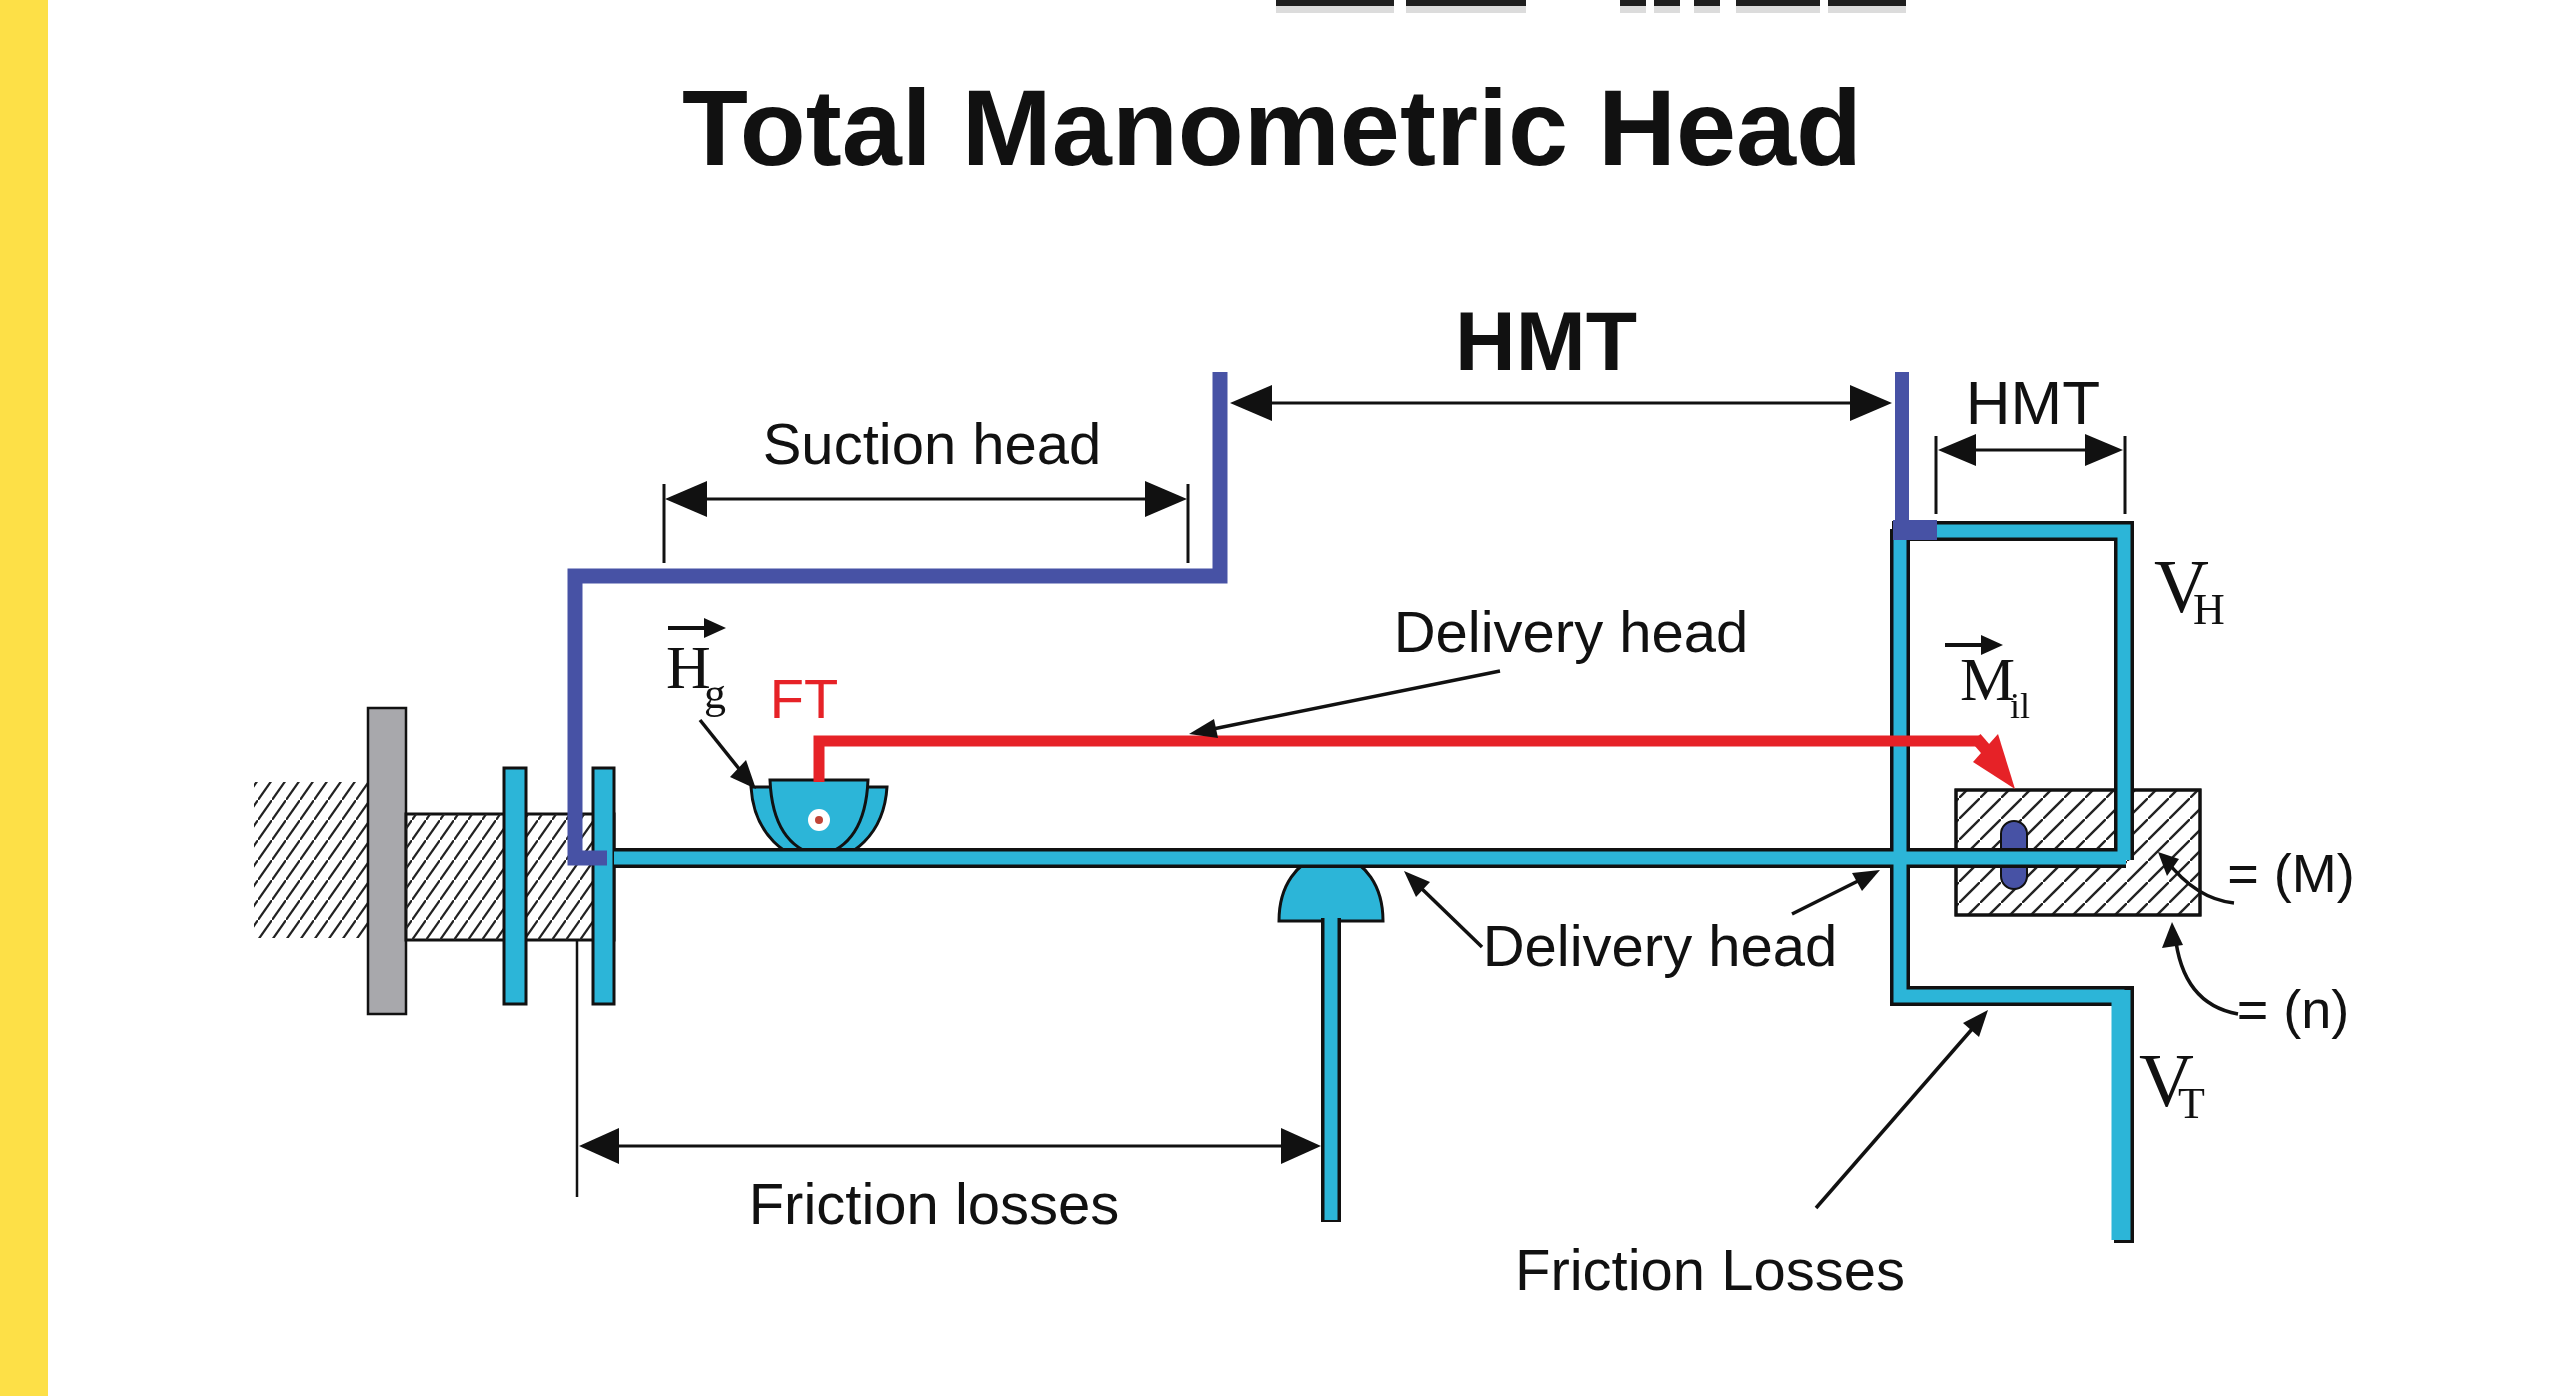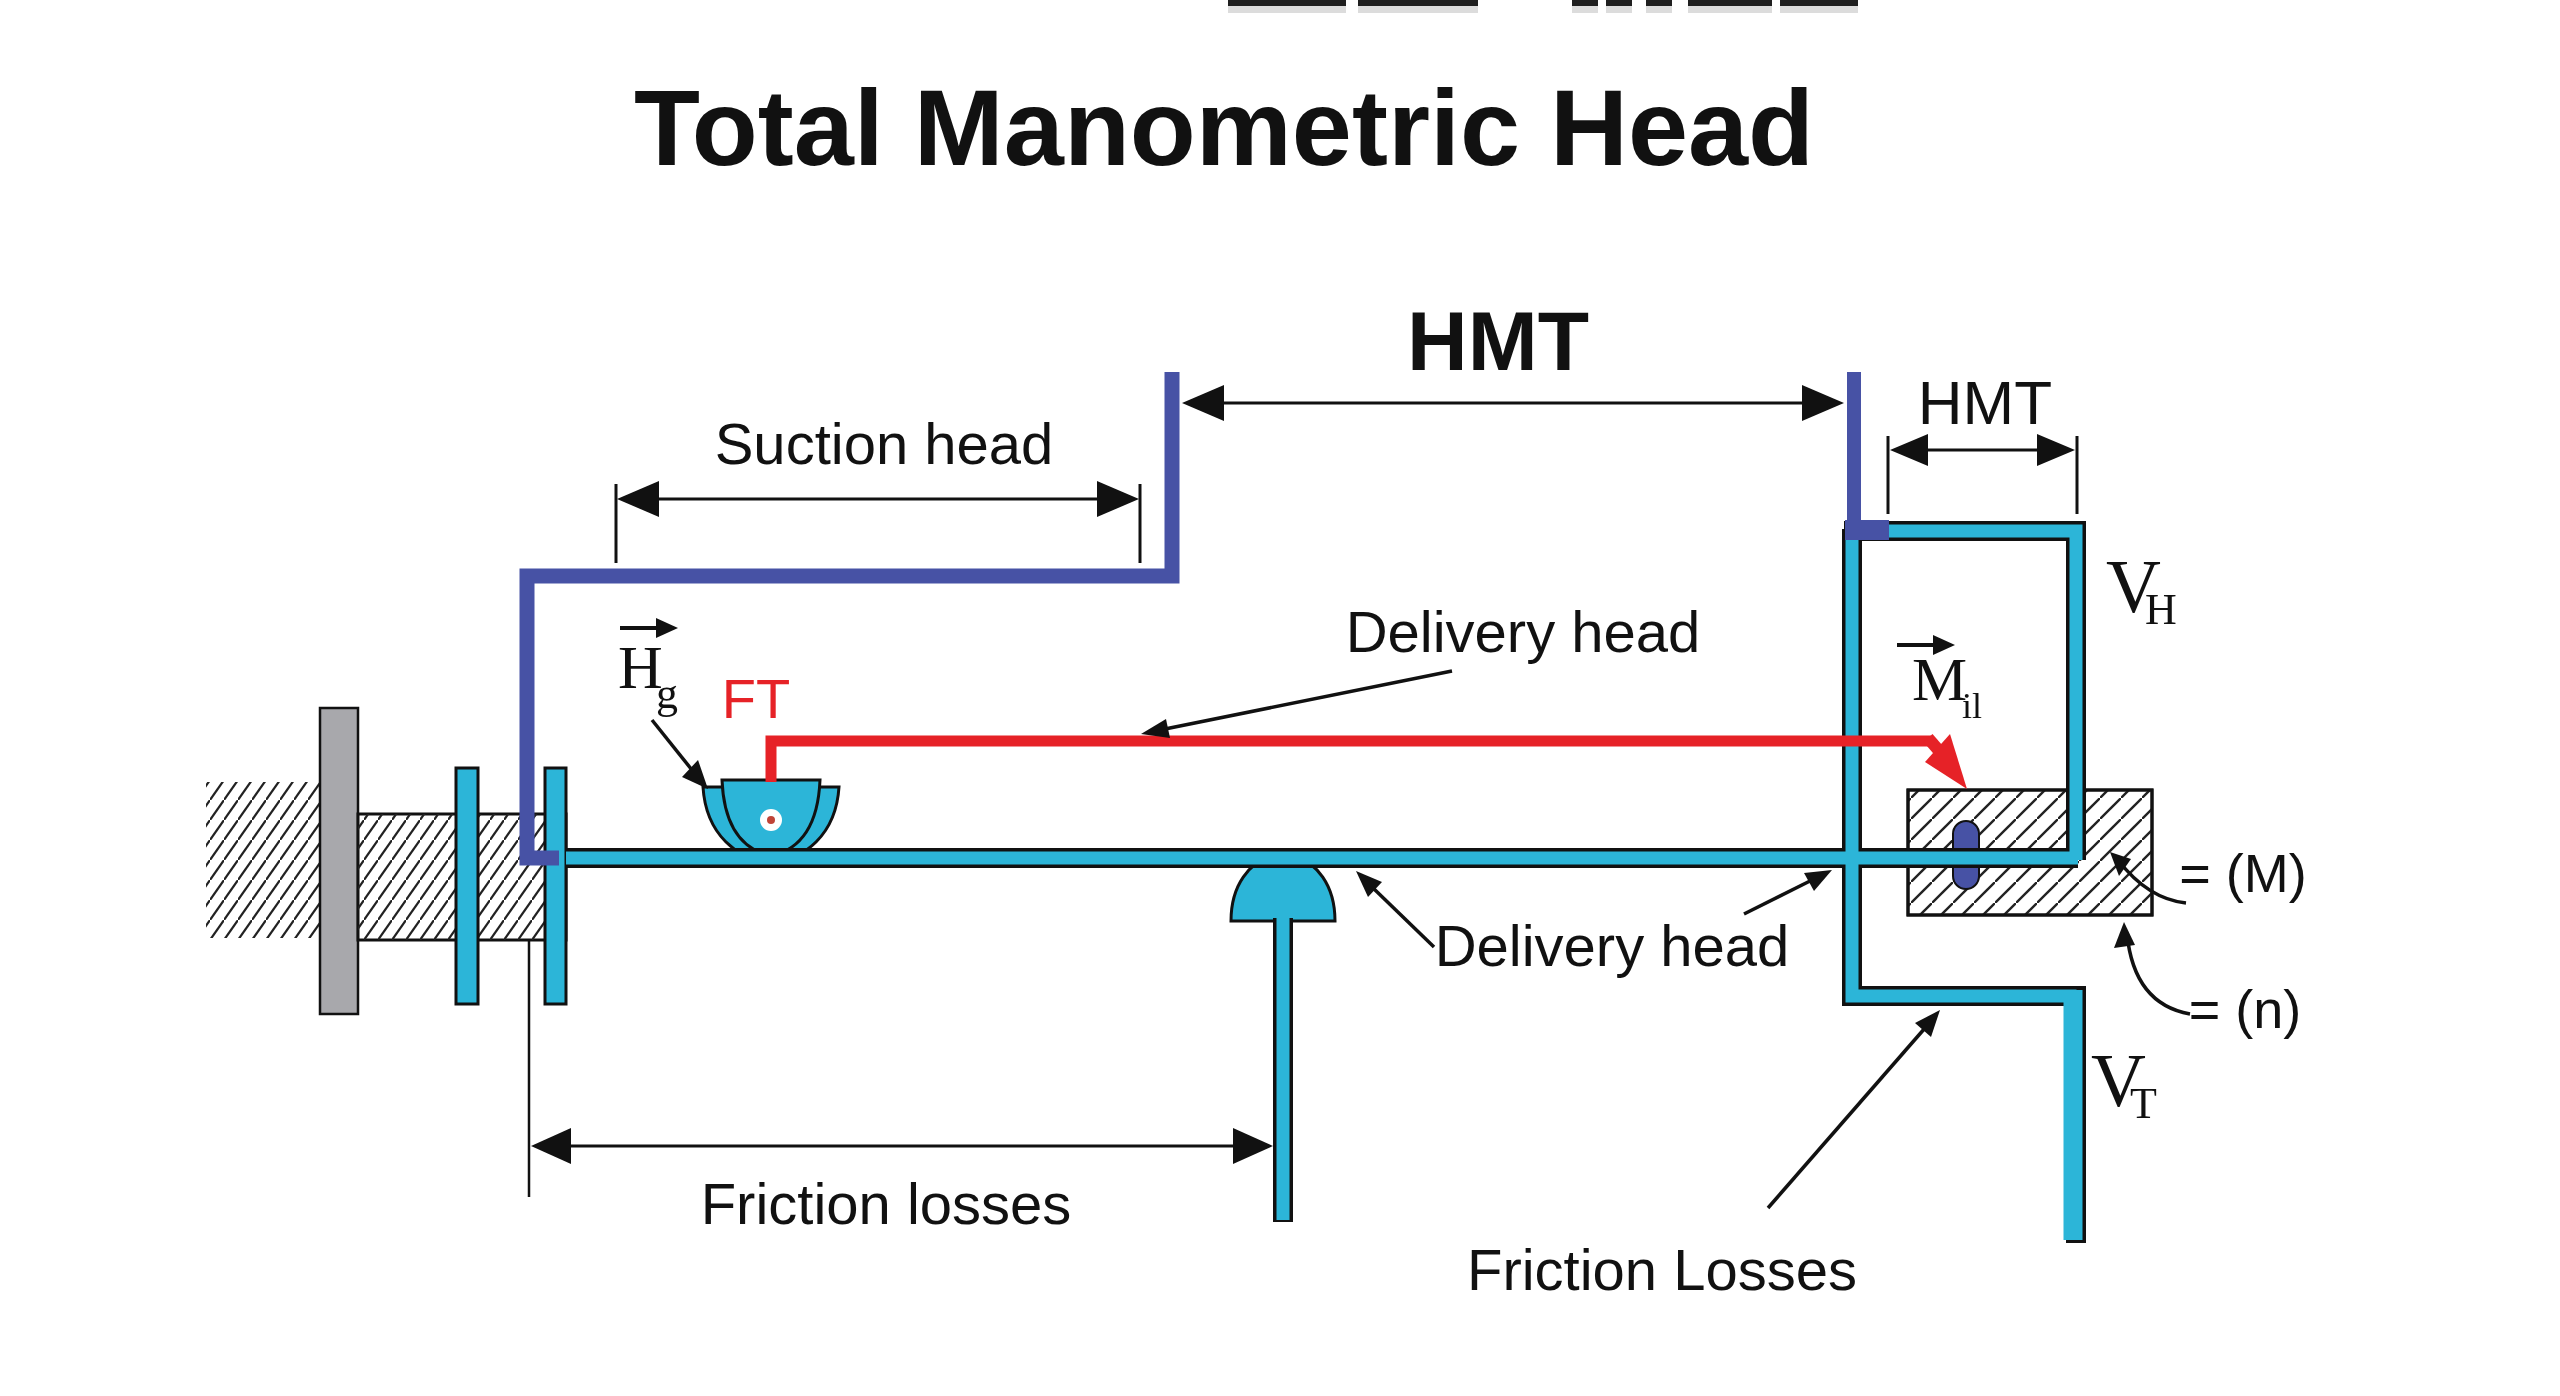--- a/index.html
+++ b/index.html
@@ -1,16 +1,16 @@
 <!DOCTYPE html>
 <html><head>
 <meta charset="utf-8">
 <style>
   html,body{margin:0;padding:0;background:#ffffff;}
-  .stage{width:2476px;height:1396px;position:relative;background:#bef264;overflow:hidden;}
+  .stage{width:2476px;height:1396px;position:relative;background:#fde047;overflow:hidden;padding-left:48px;}
   svg{display:block;}
   text{font-family:"Liberation Sans", sans-serif;fill:#111;}
   .title{font-size:108px;font-weight:bold;}
   .big-hmt{font-size:84px;font-weight:bold;}
   .label{font-size:58px;}
   .label-62{font-size:62px;}
   .eq{font-size:54px;}
   .ft{font-size:56px;fill:#e62227;}
   .ser{font-family:"Liberation Serif", serif;font-size:62px;}
   .serV{font-family:"Liberation Serif", serif;font-size:76px;}

